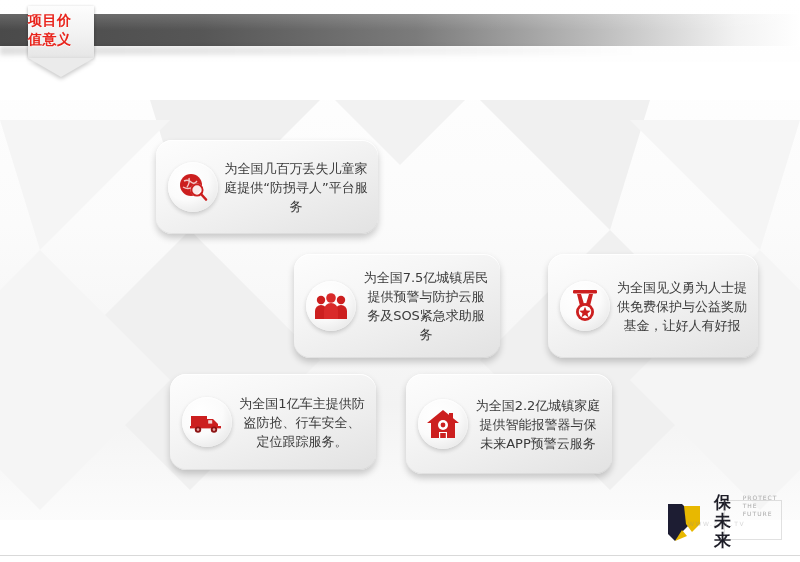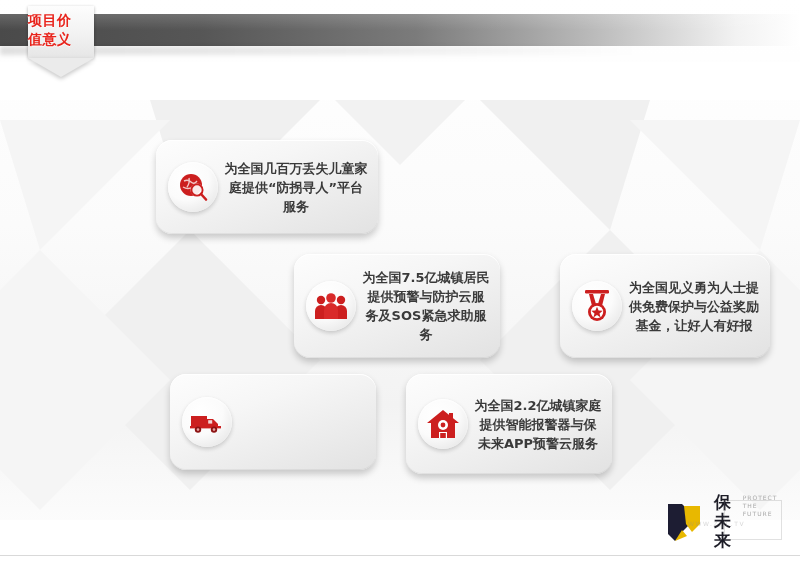--- a/index.html
+++ b/index.html
@@ -71,34 +71,34 @@
     width:50px;height:50px;border-radius:50%;
     margin-left:12px;
     background:radial-gradient(circle at 36% 30%,#ffffff 0%,#fbfbfb 48%,#e9e9e9 82%,#dedede 100%);
     box-shadow:0 2px 4px rgba(0,0,0,.18), inset 0 1px 2px rgba(255,255,255,.9);
     display:flex;align-items:center;justify-content:center;
   }
   .card .disc svg{display:block;}
   .card .ctext{
     flex:1 1 auto;
     color:#3a3a3a;
-    font-weight:bold;
+    font-weight:normal;
     font-size:13px;
     line-height:19px;
     text-align:center;
     padding:0 10px 0 6px;
     letter-spacing:0px;
   }
 
   
   #card-child   {left:156px;top:140px;width:222px;height:94px;}
   #card-shop    {left:404px;top:140px;width:196px;height:104px;}
   #card-student {left:66px; top:254px;width:206px;height:100px;}
   #card-resident{left:294px;top:254px;width:206px;height:104px;}
-  #card-hero    {left:548px;top:254px;width:210px;height:104px;margin-left:12px;}
+  #card-hero    {left:548px;top:254px;width:210px;height:104px;}
   #card-car     {left:170px;top:374px;width:206px;height:96px;}
   #card-home    {left:406px;top:374px;width:206px;height:100px;}
 
   
   #logo{
     position:absolute;left:666px;top:495px;width:122px;height:52px;
     display:flex;align-items:center;gap:6px;
   }
   #logo .mark{flex:0 0 auto;width:42px;height:42px;}
   #logo .wordwrap{display:flex;justify-content:center;}
@@ -199,20 +199,21 @@
         <path d="M1 6 h16 v10 h-16 z" fill="#cc1f1f"></path>
         <path d="M17 9 h6 l5 5 v2 h-11 z" fill="#cc1f1f"></path>
         <rect x="18.2" y="10.2" width="4" height="3.4" fill="#f3d6d6"></rect>
         <rect x="0" y="16" width="31" height="2.4" fill="#cc1f1f"></rect>
         <circle cx="8" cy="19.6" r="3.2" fill="#8d1414"></circle>
         <circle cx="8" cy="19.6" r="1.3" fill="#e8a0a0"></circle>
         <circle cx="24" cy="19.6" r="3.2" fill="#8d1414"></circle>
         <circle cx="24" cy="19.6" r="1.3" fill="#e8a0a0"></circle>
       </svg>
     </div>
+    <div class="ctext">为全国1亿车主提供防盗防抢、行车安全、定位跟踪服务。</div>
   </div>
 
   <div class="card" id="card-home">
     <div class="disc">
       <svg width="34" height="32" viewBox="0 0 34 32">
         <polygon points="17,2 33,15 29,15 29,30 5,30 5,15 1,15" fill="#cc1f1f"></polygon>
         <rect x="23" y="5" width="4" height="7" fill="#cc1f1f"></rect>
         <circle cx="17" cy="17" r="5" fill="#fff"></circle>
         <circle cx="17" cy="17" r="2.4" fill="#cc1f1f"></circle>
         <rect x="13" y="24" width="8" height="6" fill="#fff"></rect>

